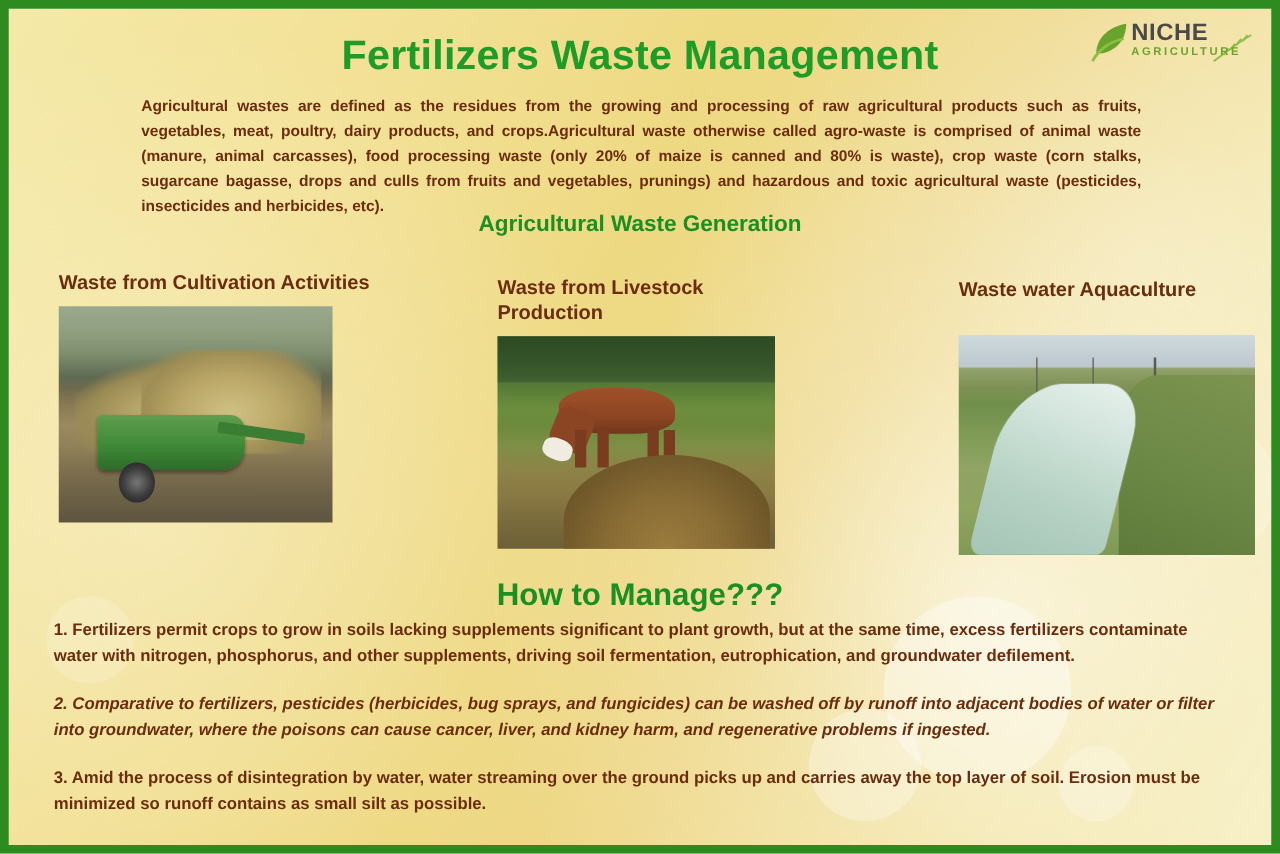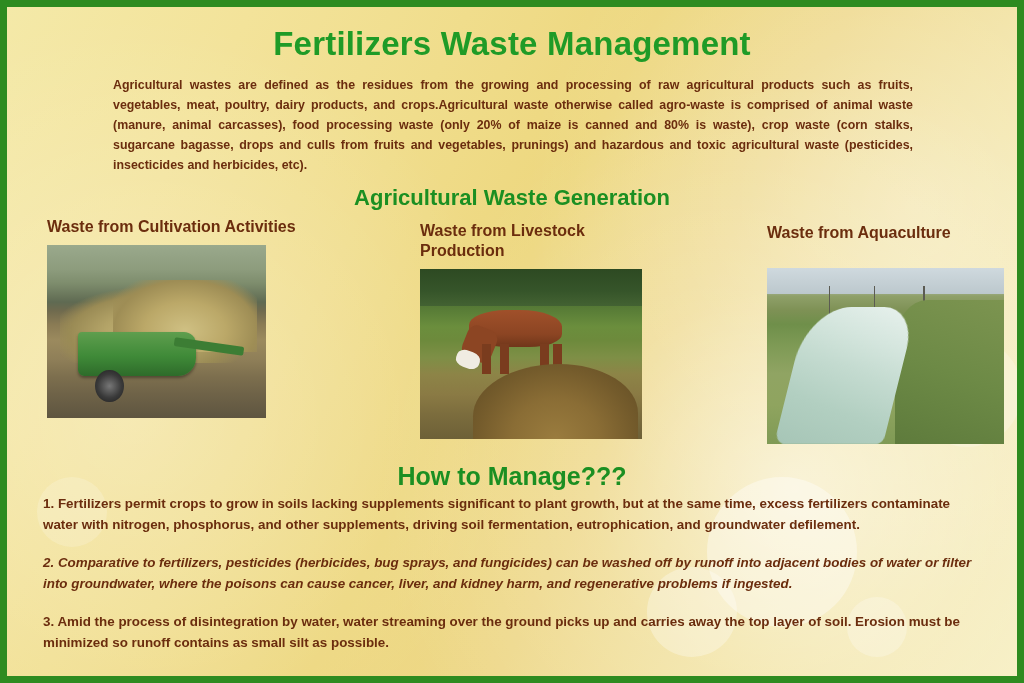--- a/index.html
+++ b/index.html
@@ -77,21 +77,21 @@
     color: #1f9b27;
     letter-spacing: 0.2px;
   }
   .section-title {
     position: absolute;
     width: 100%;
     text-align: center;
     font-weight: bold;
     color: #1b8f22;
   }
-  #gen-title { top: 178px; font-size: 22px; }
+  #gen-title { top: 162px; font-size: 18px; }
   #manage-title { top: 455px; font-size: 25px; }
 
   
   .intro {
     position: absolute;
     left: 106px;
     top: 68px;
     width: 800px;
     font-size: 12.4px;
     line-height: 20px;
@@ -111,21 +111,21 @@
   }
   .photo {
     width: 100%;
     height: 100%;
     position: relative;
     overflow: hidden;
   }
 
   #card-cultivation { left: 40px; top: 210px; width: 251px; }
   #card-cultivation .photo-wrap { width: 219px; height: 173px; margin-top: 6px; }
-  #card-livestock   { left: 413px; top: 214px; width: 244px; }
+  #card-livestock   { left: 391px; top: 214px; width: 244px; }
   #card-livestock  .photo-wrap { width: 222px; height: 170px; margin-top: 4px; }
   #card-aquaculture { left: 760px; top: 216px; width: 237px; }
   #card-aquaculture .photo-wrap { width: 237px; height: 176px; margin-top: 25px; }
 
   
   .p-cultivation {
     background:
       linear-gradient(180deg, #9aa98c 0%, #8d9c7d 14%, #7e8d6d 22%, #6d7a5e 28%, #5f6a52 33%, #6f6a4e 38%, #8a7b54 46%, #9b8a5e 55%, #8f7f58 66%, #7d6f4e 76%, #6f6348 86%, #5e5540 100%);
   }
   .p-cultivation::before {
@@ -298,20 +298,34 @@
 <body>
 
 <div id="poster">
 
   <div class="blob b1"></div>
   <div class="blob b2"></div>
   <div class="blob b3"></div>
   <div class="blob b4"></div>
   <div class="blob b5"></div>
 
+  <div class="logo">
+    <svg width="34" height="44" viewBox="0 0 34 44">
+      <path d="M6 30 C6 16, 18 8, 30 6 C30 20, 20 30, 6 30 Z" fill="#6aa32b"></path>
+      <path d="M3 36 C8 26, 18 20, 28 18" stroke="#8cbf46" stroke-width="2.2" fill="none"></path>
+    </svg>
+    <svg width="36" height="26" viewBox="0 0 36 26" style="position:absolute;right:-6px;top:12px">
+      <path d="M2 24 C10 18, 20 10, 32 3" stroke="#8cbf46" stroke-width="1.6" fill="none"></path>
+      <path d="M10 19 l4 -5 M15 15 l4 -5 M20 11 l4 -5 M25 8 l4 -5" stroke="#8cbf46" stroke-width="1.6" fill="none"></path>
+    </svg>
+    <div class="logo-text">
+      <div class="logo-niche">NICHE</div>
+      <div class="logo-agri">AGRICULTURE</div>
+    </div>
+  </div>
 
   <div class="main-title">Fertilizers Waste Management</div>
 
   <div class="intro">Agricultural wastes are defined as the residues from the growing and processing of raw agricultural products such as fruits, vegetables, meat, poultry, dairy products, and crops.Agricultural waste otherwise called agro-waste is comprised of animal waste (manure, animal carcasses), food processing waste (only 20% of maize is canned and 80% is waste), crop waste (corn stalks, sugarcane bagasse, drops and culls from fruits and vegetables, prunings) and hazardous and toxic agricultural waste (pesticides, insecticides and herbicides, etc).</div>
 
   <div class="section-title" id="gen-title">Agricultural Waste Generation</div>
 
   <div class="card" id="card-cultivation">
     <div class="card-title">Waste from Cultivation Activities</div>
     <div class="photo-wrap">
@@ -335,21 +349,21 @@
         <div class="leg l1"></div>
         <div class="leg l2"></div>
         <div class="leg l3"></div>
         <div class="leg l4"></div>
         <div class="manure"></div>
       </div>
     </div>
   </div>
 
   <div class="card" id="card-aquaculture">
-    <div class="card-title">Waste from Aquaculture</div>
+    <div class="card-title">Waste water Aquaculture</div>
     <div class="photo-wrap">
       <div class="photo p-aquaculture">
         <div class="sky"></div>
         <div class="pole pa"></div>
         <div class="pole pb"></div>
         <div class="pole pc"></div>
         <div class="bank"></div>
         <div class="water"></div>
       </div>
     </div>

